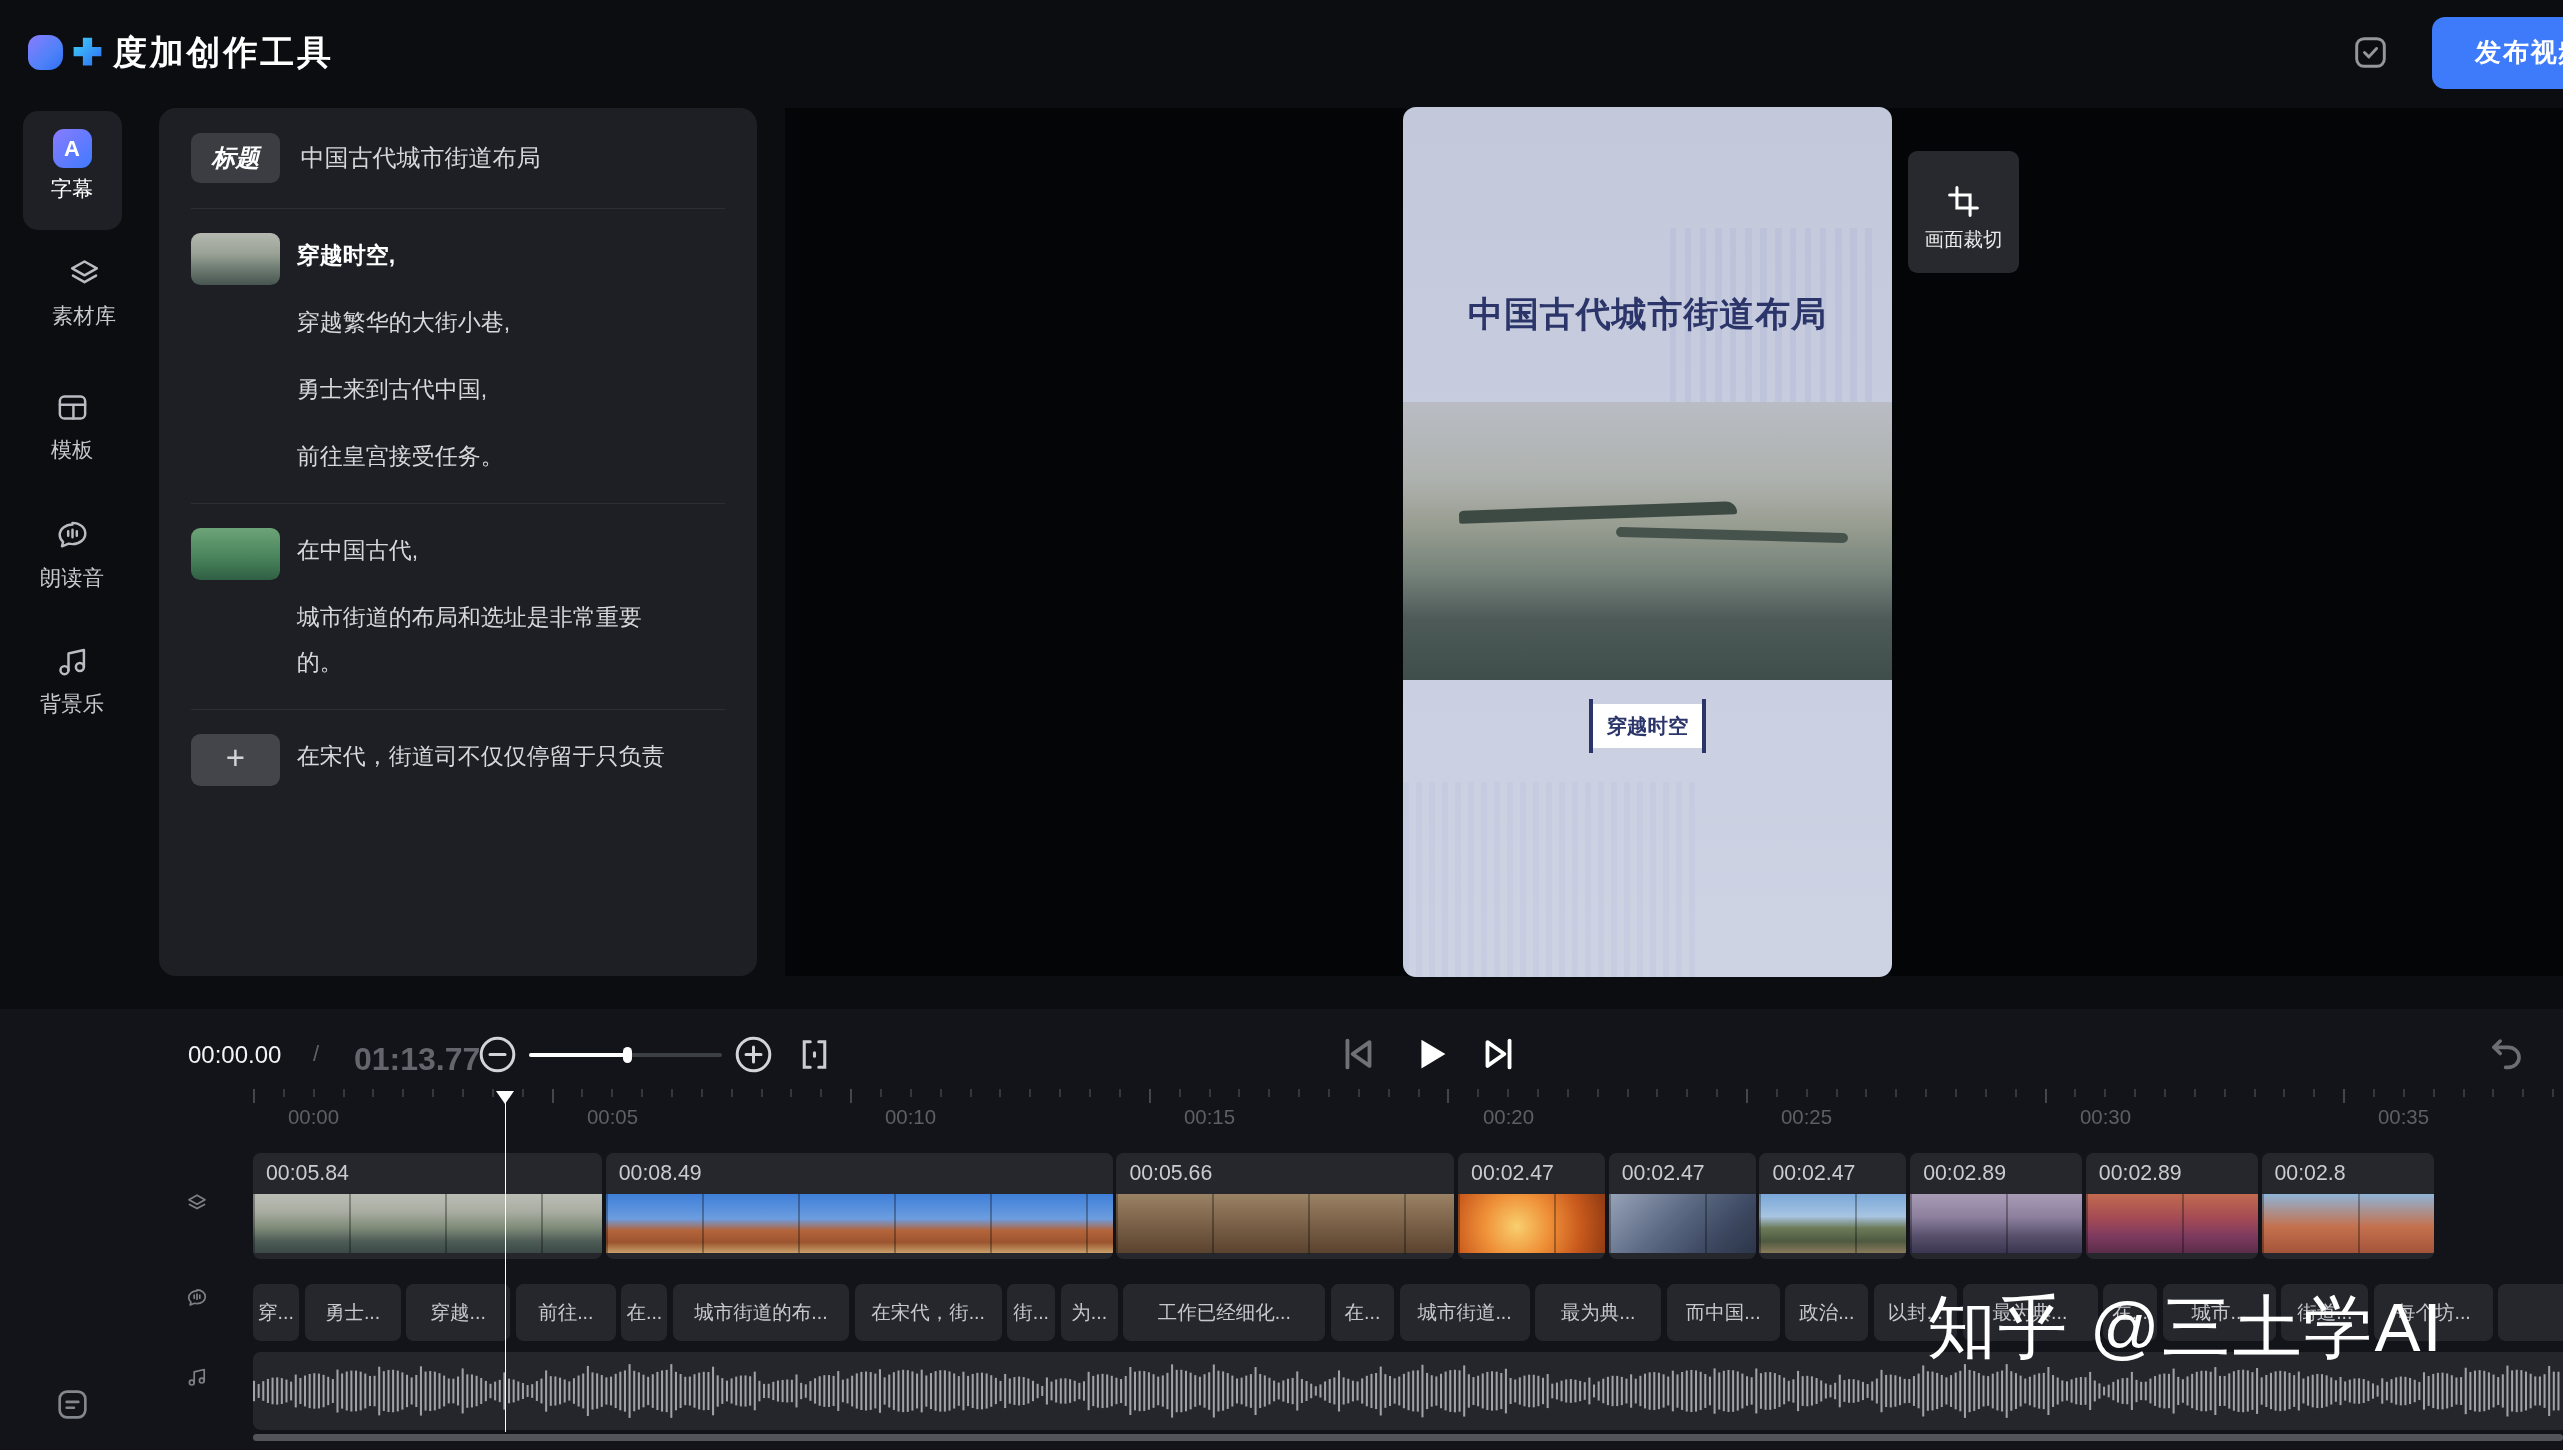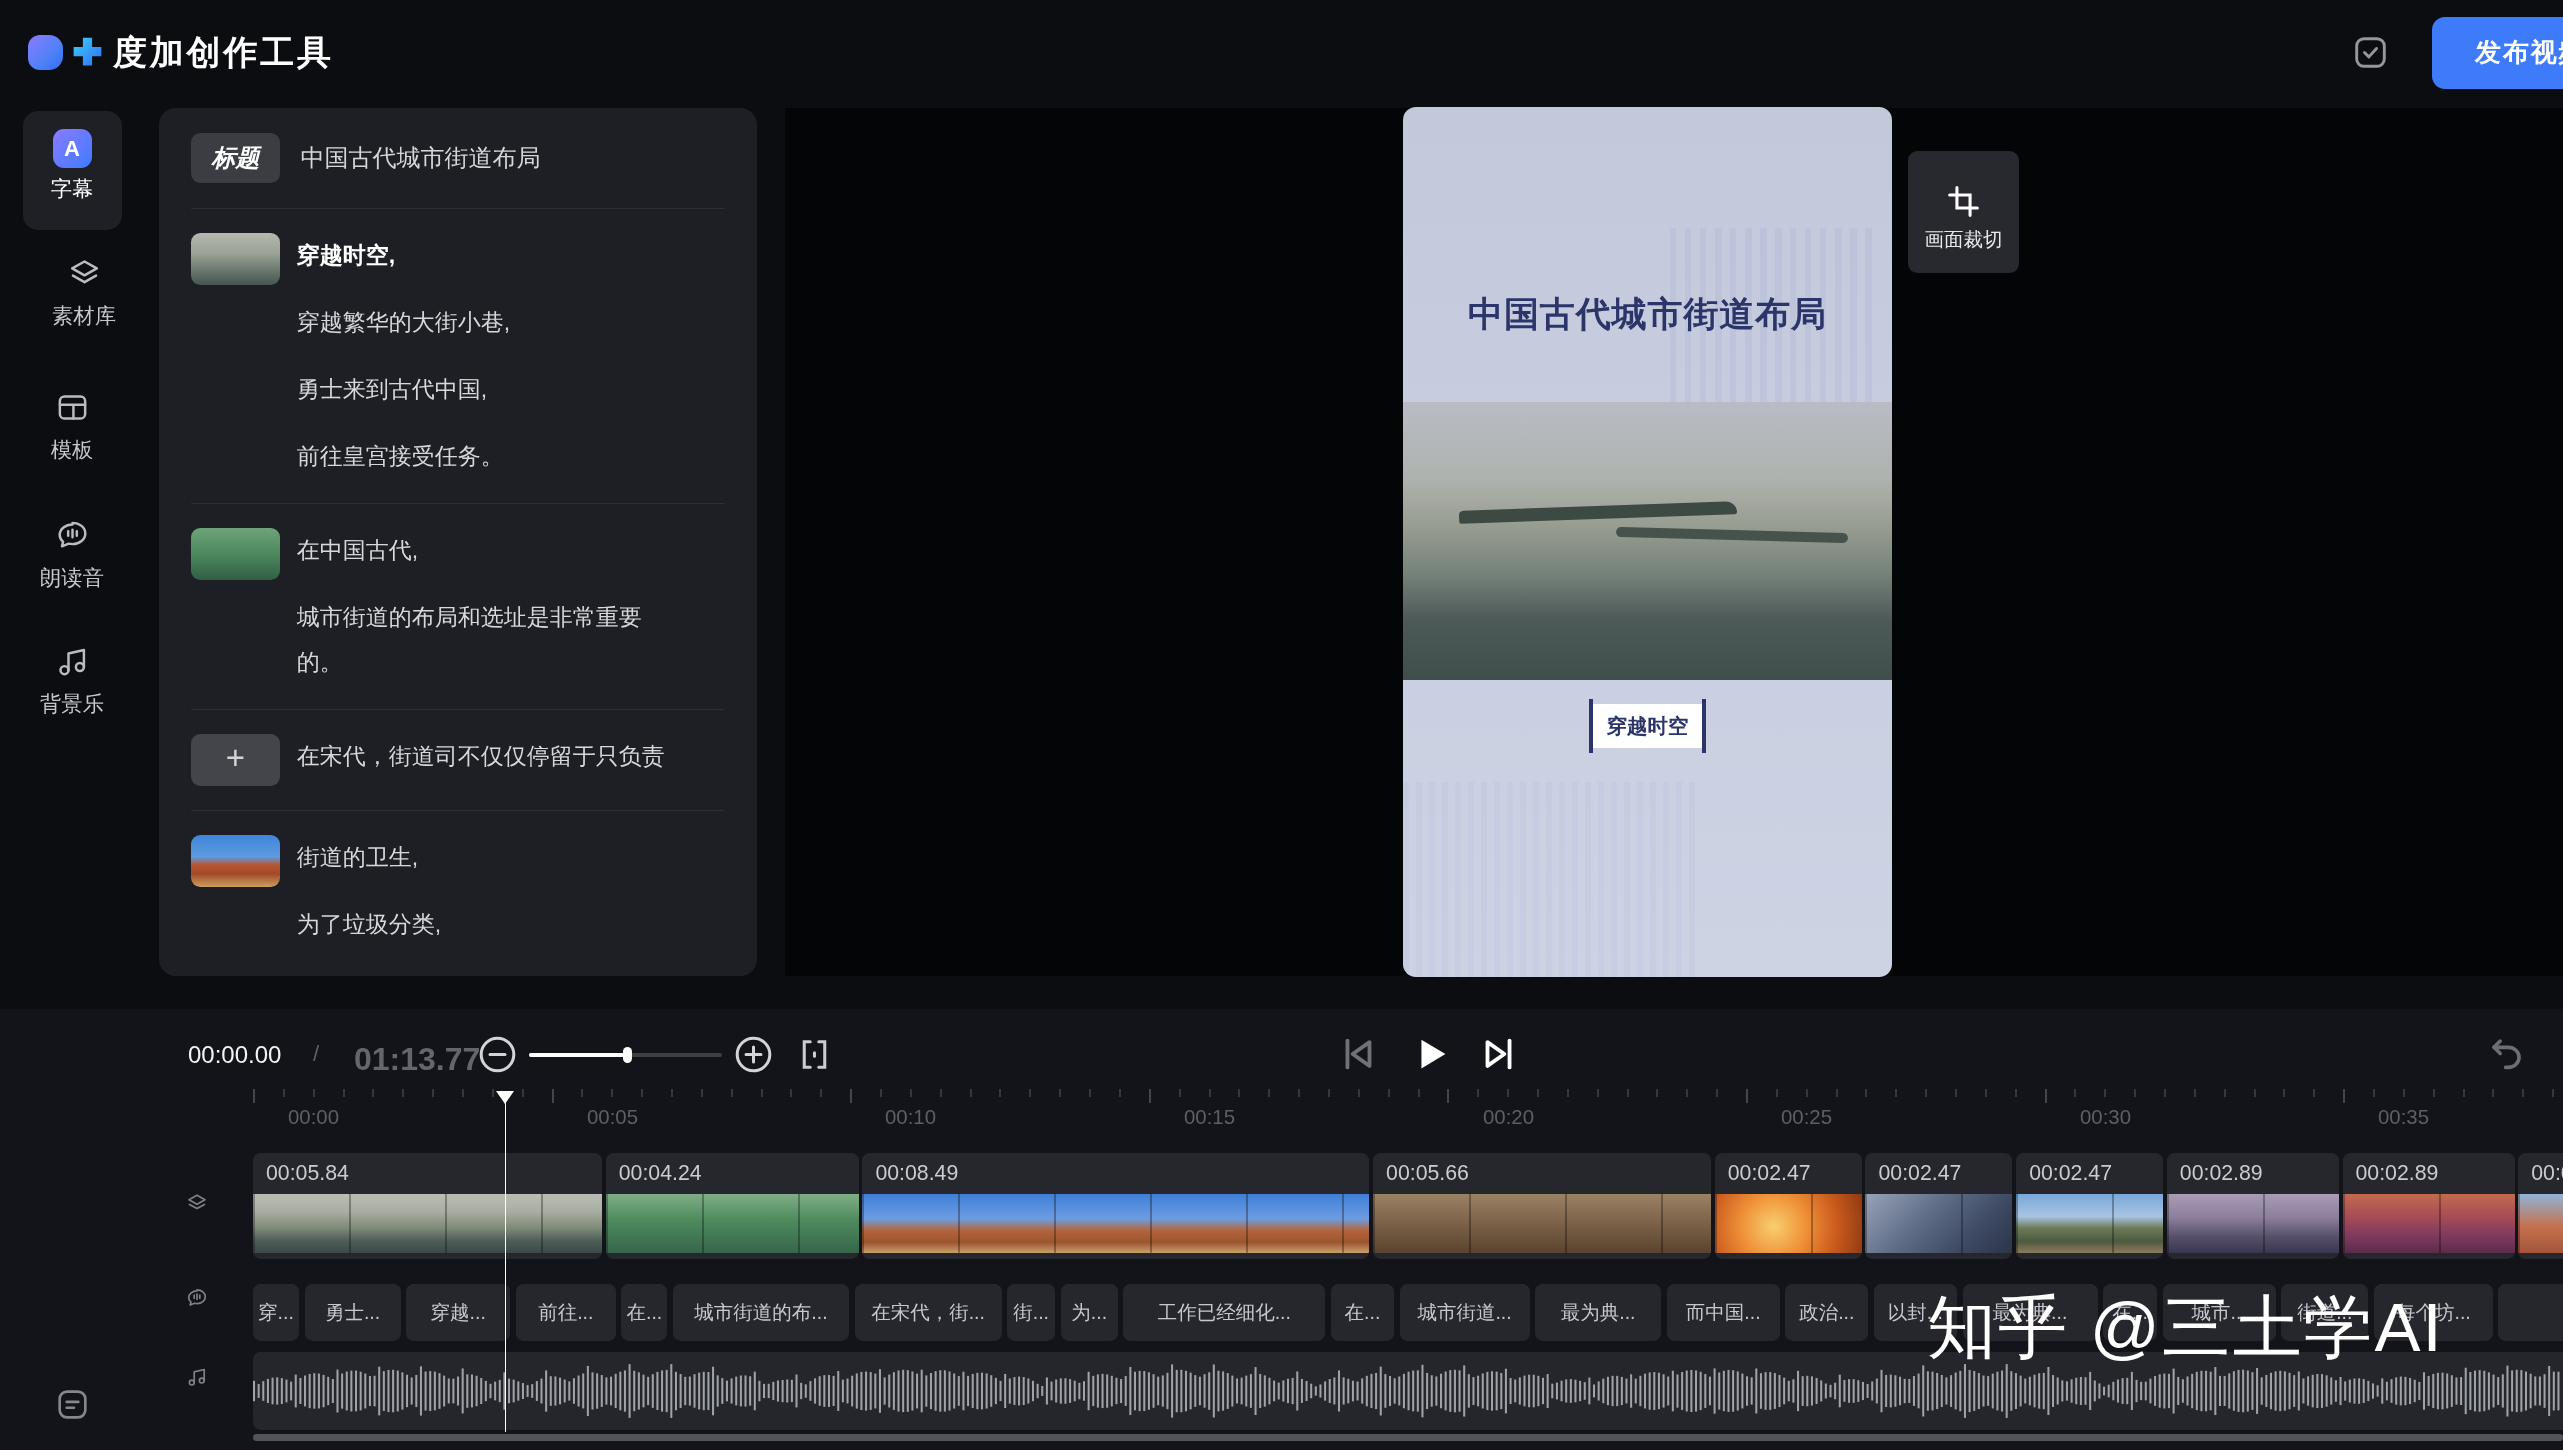--- a/index.html
+++ b/index.html
@@ -187,27 +187,20 @@
         <div class="entry-thumb th-green-aerial"></div>
         <div class="entry-lines">
           <div class="entry-line">在中国古代,</div>
           <div class="entry-line">城市街道的布局和选址是非常重要的。</div>
         </div>
       </div>
       <div class="entry">
         <div class="entry-add">+</div>
         <div class="entry-lines">
           <div class="entry-line">在宋代，街道司不仅仅停留于只负责</div>
-        </div>
-      </div>
-      <div class="entry">
-        <div class="entry-thumb th-red-palace"></div>
-        <div class="entry-lines">
-          <div class="entry-line">街道的卫生,</div>
-          <div class="entry-line">为了垃圾分类,</div>
         </div>
       </div>
     </div>
 </section>
 
 <section class="stage"></section>
 <div class="preview">
   <div class="pv-stripes-r"></div>
   <div class="pv-stripes-b"></div>
   <div class="pv-title">中国古代城市街道布局</div>
@@ -368,24 +361,20 @@
         <div class="tick" style="left: 2180px; height: 8.3px;"></div>
         <div class="tick" style="left: 2210px; height: 8.3px;"></div>
         <div class="tick" style="left: 2239px; height: 8.3px;"></div>
         <div class="tick" style="left: 2269px; height: 8.3px;"></div>
         <div class="tick" style="left: 2299px; height: 8.3px;"></div>
       </div>
     <div class="clips" id="clips">
         <div class="clip" style="width: 349px;">
           <span class="clip-dur">00:05.84</span>
           <div class="clip-thumbs sc-gray-palace"></div>
-        </div>
-        <div class="clip" style="width: 253px;">
-          <span class="clip-dur">00:04.24</span>
-          <div class="clip-thumbs sc-green-aerial"></div>
         </div>
         <div class="clip" style="width: 507px;">
           <span class="clip-dur">00:08.49</span>
           <div class="clip-thumbs sc-sky-palace"></div>
         </div>
         <div class="clip" style="width: 338px;">
           <span class="clip-dur">00:05.66</span>
           <div class="clip-thumbs sc-brown-street"></div>
         </div>
         <div class="clip" style="width: 147px;">

